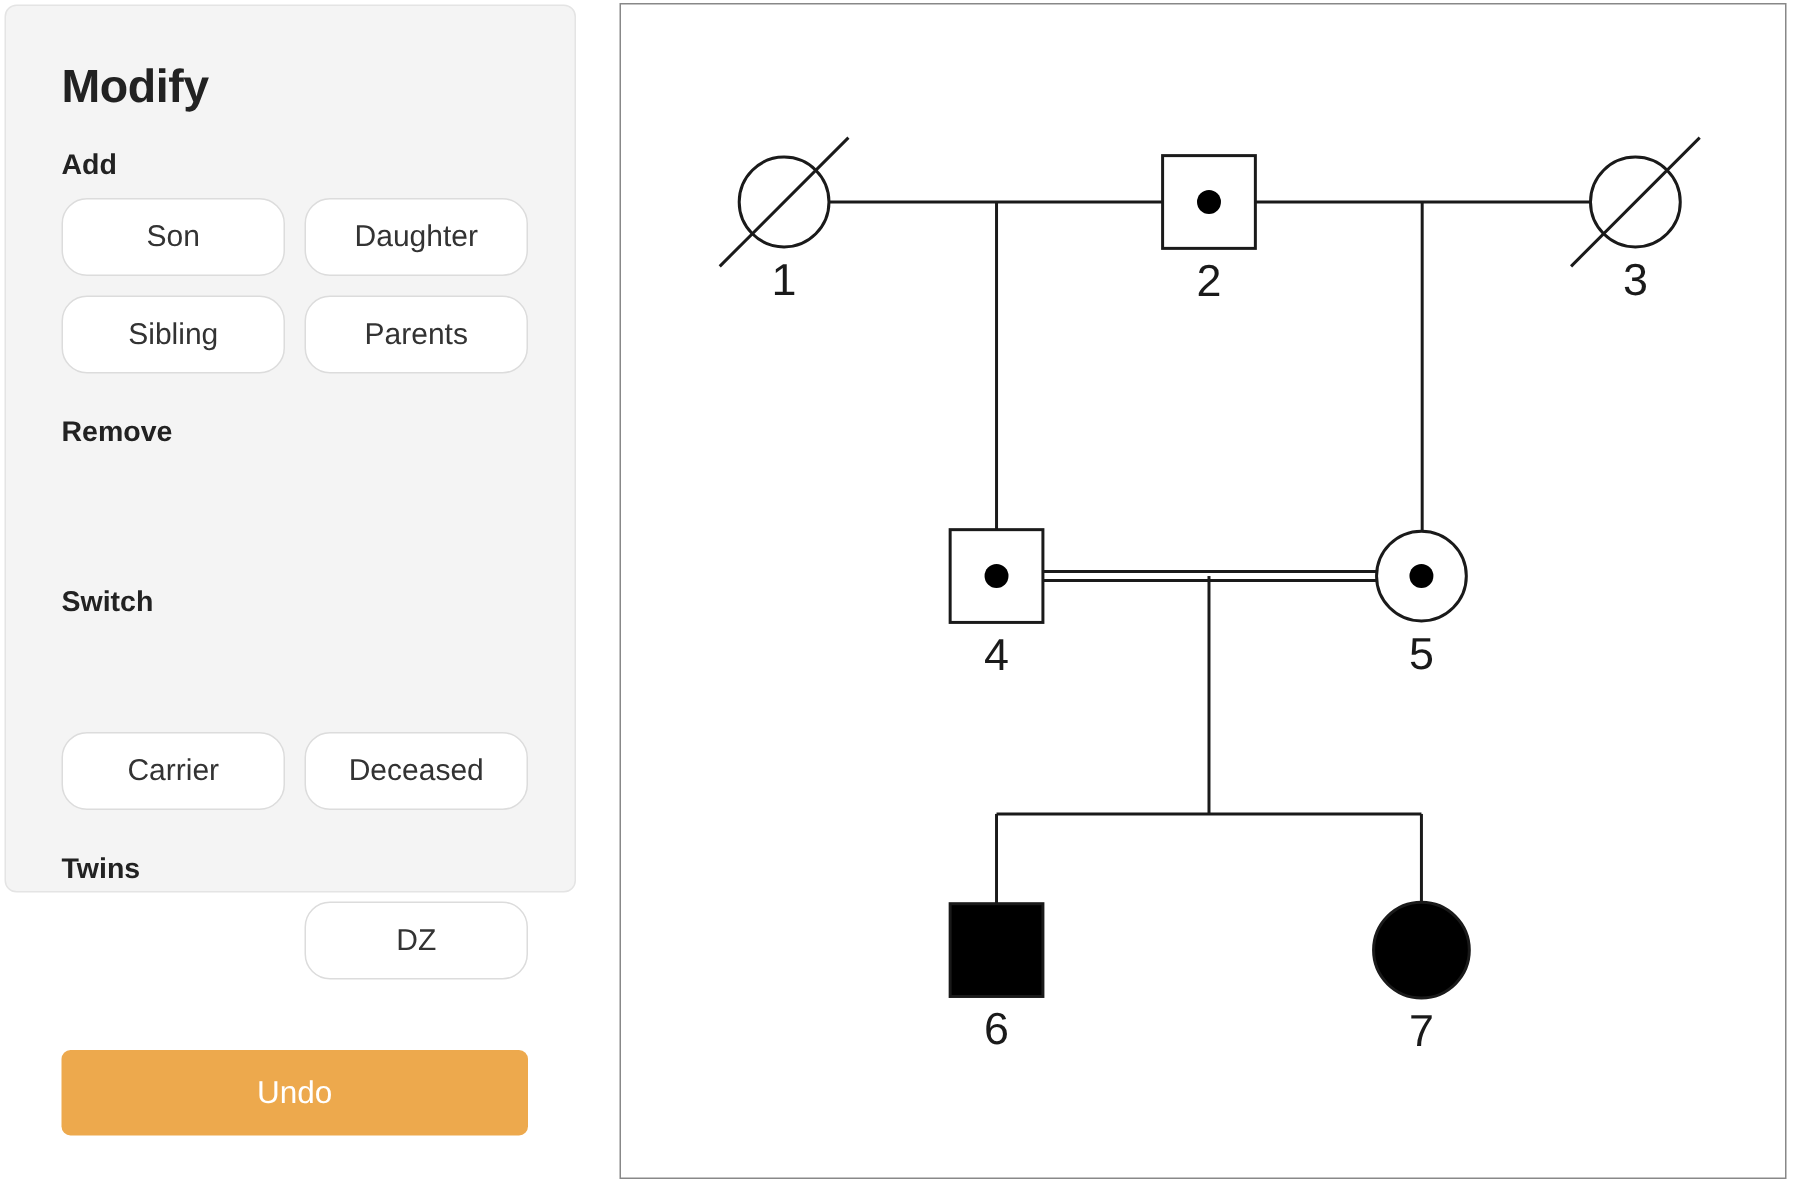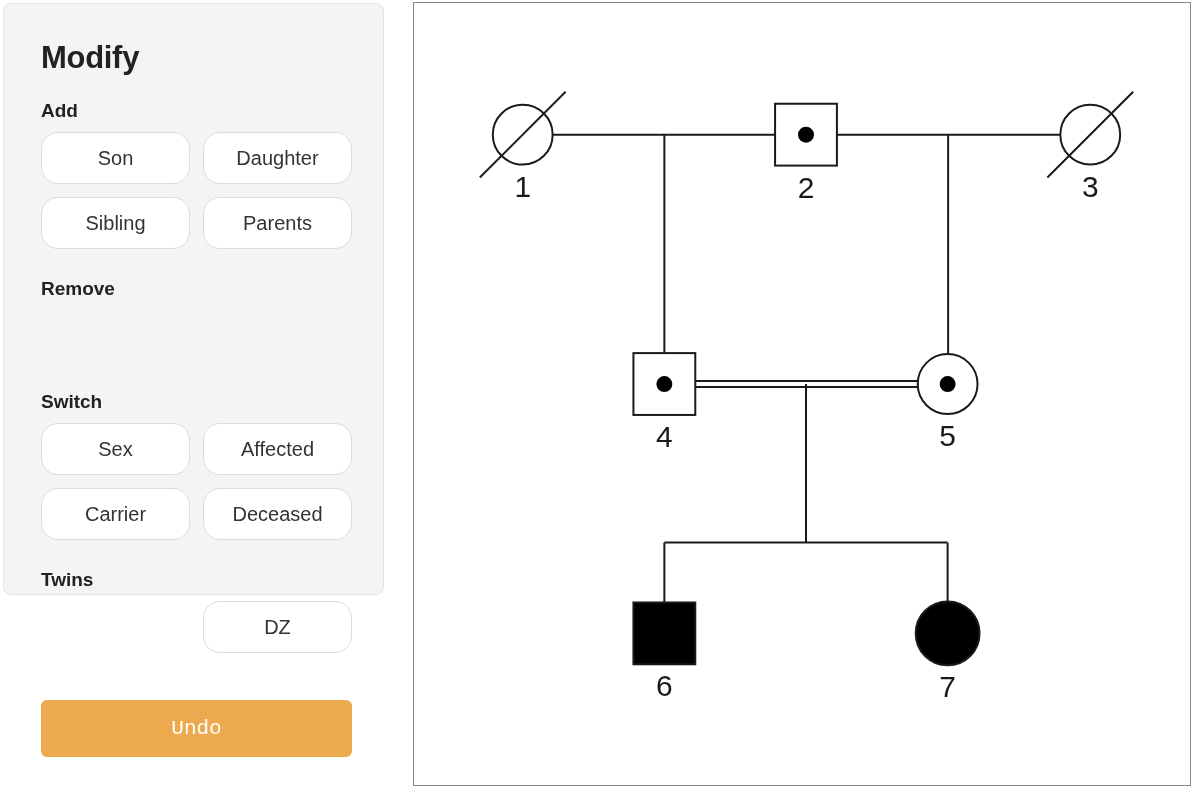--- a/index.html
+++ b/index.html
@@ -72,21 +72,21 @@
 
   #undo-button {
     position: absolute;
     left: 37px;
     top: 696px;
     width: 311px;
     height: 57px;
     background: #eda94d;
     border: none;
     border-radius: 6px;
-    font-family: Liberation Mono, monospace;
+    font-family: Liberation Sans, sans-serif;
     font-size: 21px;
     color: #ffffff;
     display: flex;
     align-items: center;
     justify-content: center;
     cursor: pointer;
   }
 
   
   #pedigree-canvas {
@@ -141,24 +141,20 @@
     <button class="pbtn right">Daughter</button>
   </div>
   <div class="btn-row" style="top:193px">
     <button class="pbtn left">Sibling</button>
     <button class="pbtn right">Parents</button>
   </div>
 
   <div class="group-heading" style="top:274px">Remove</div>
 
   <div class="group-heading" style="top:387px">Switch</div>
-  <div class="btn-row" style="top:419px">
-    <button class="pbtn left">Sex</button>
-    <button class="pbtn right">Affected</button>
-  </div>
   <div class="btn-row" style="top:484px">
     <button class="pbtn right">Deceased</button>
     <button class="pbtn left">Carrier</button>
   </div>
 
   <div class="group-heading" style="top:565px">Twins</div>
   <div class="btn-row" style="top:597px">
     <button class="pbtn right">DZ</button>
   </div>
 

